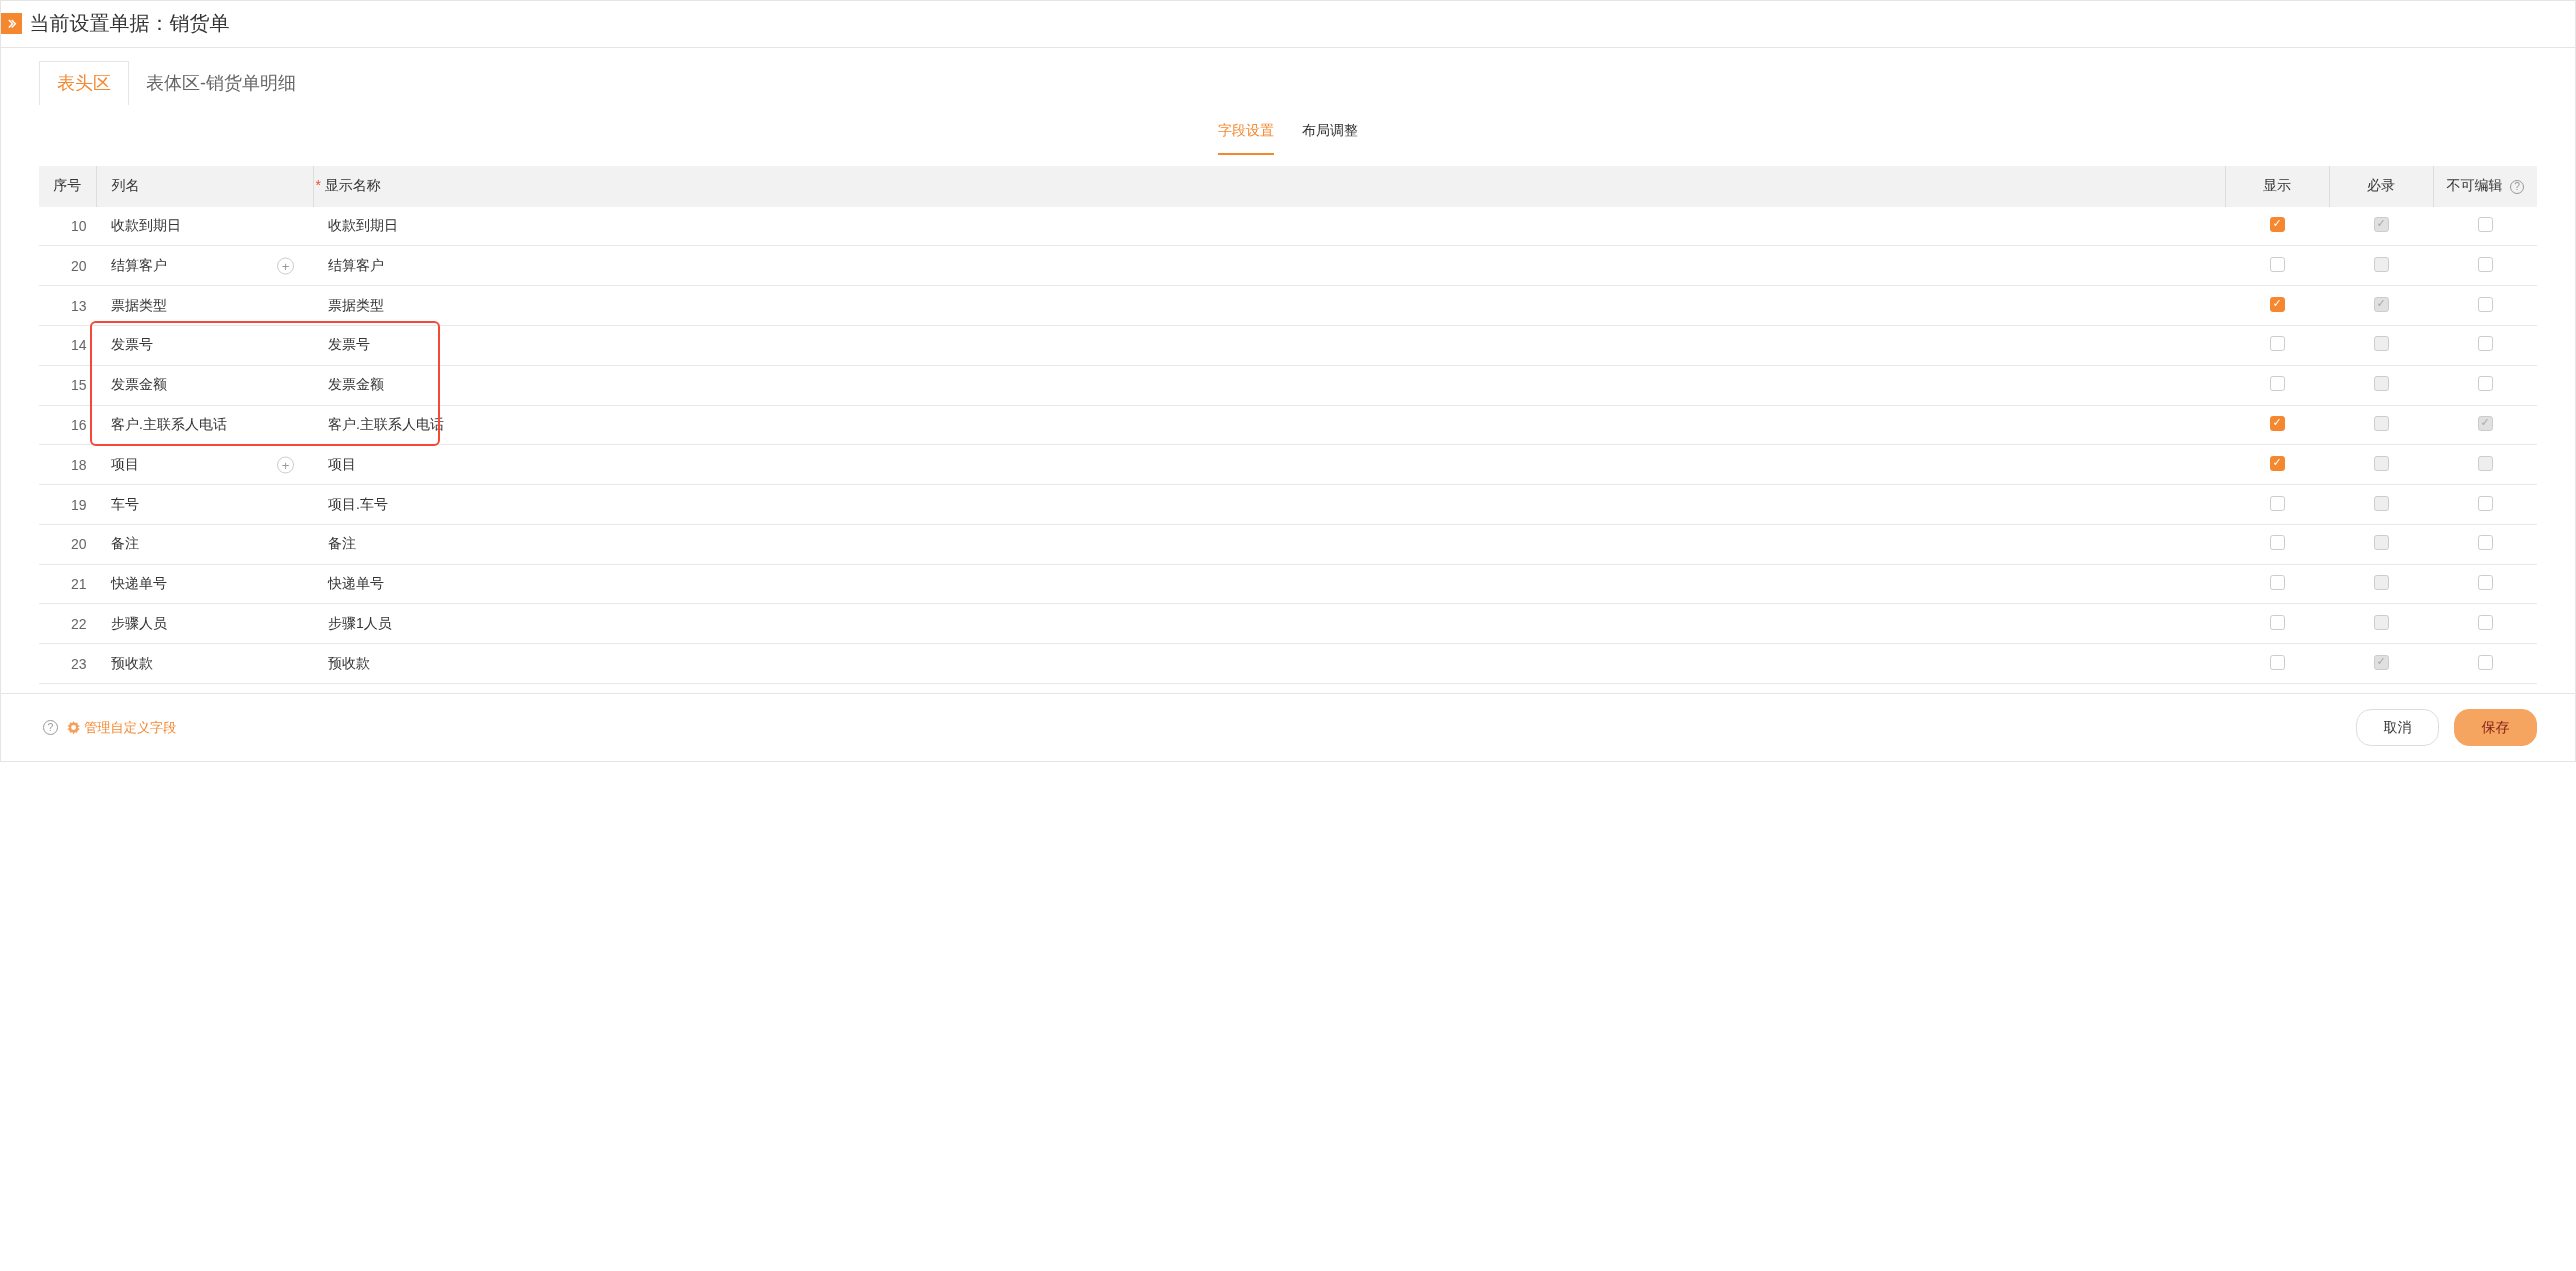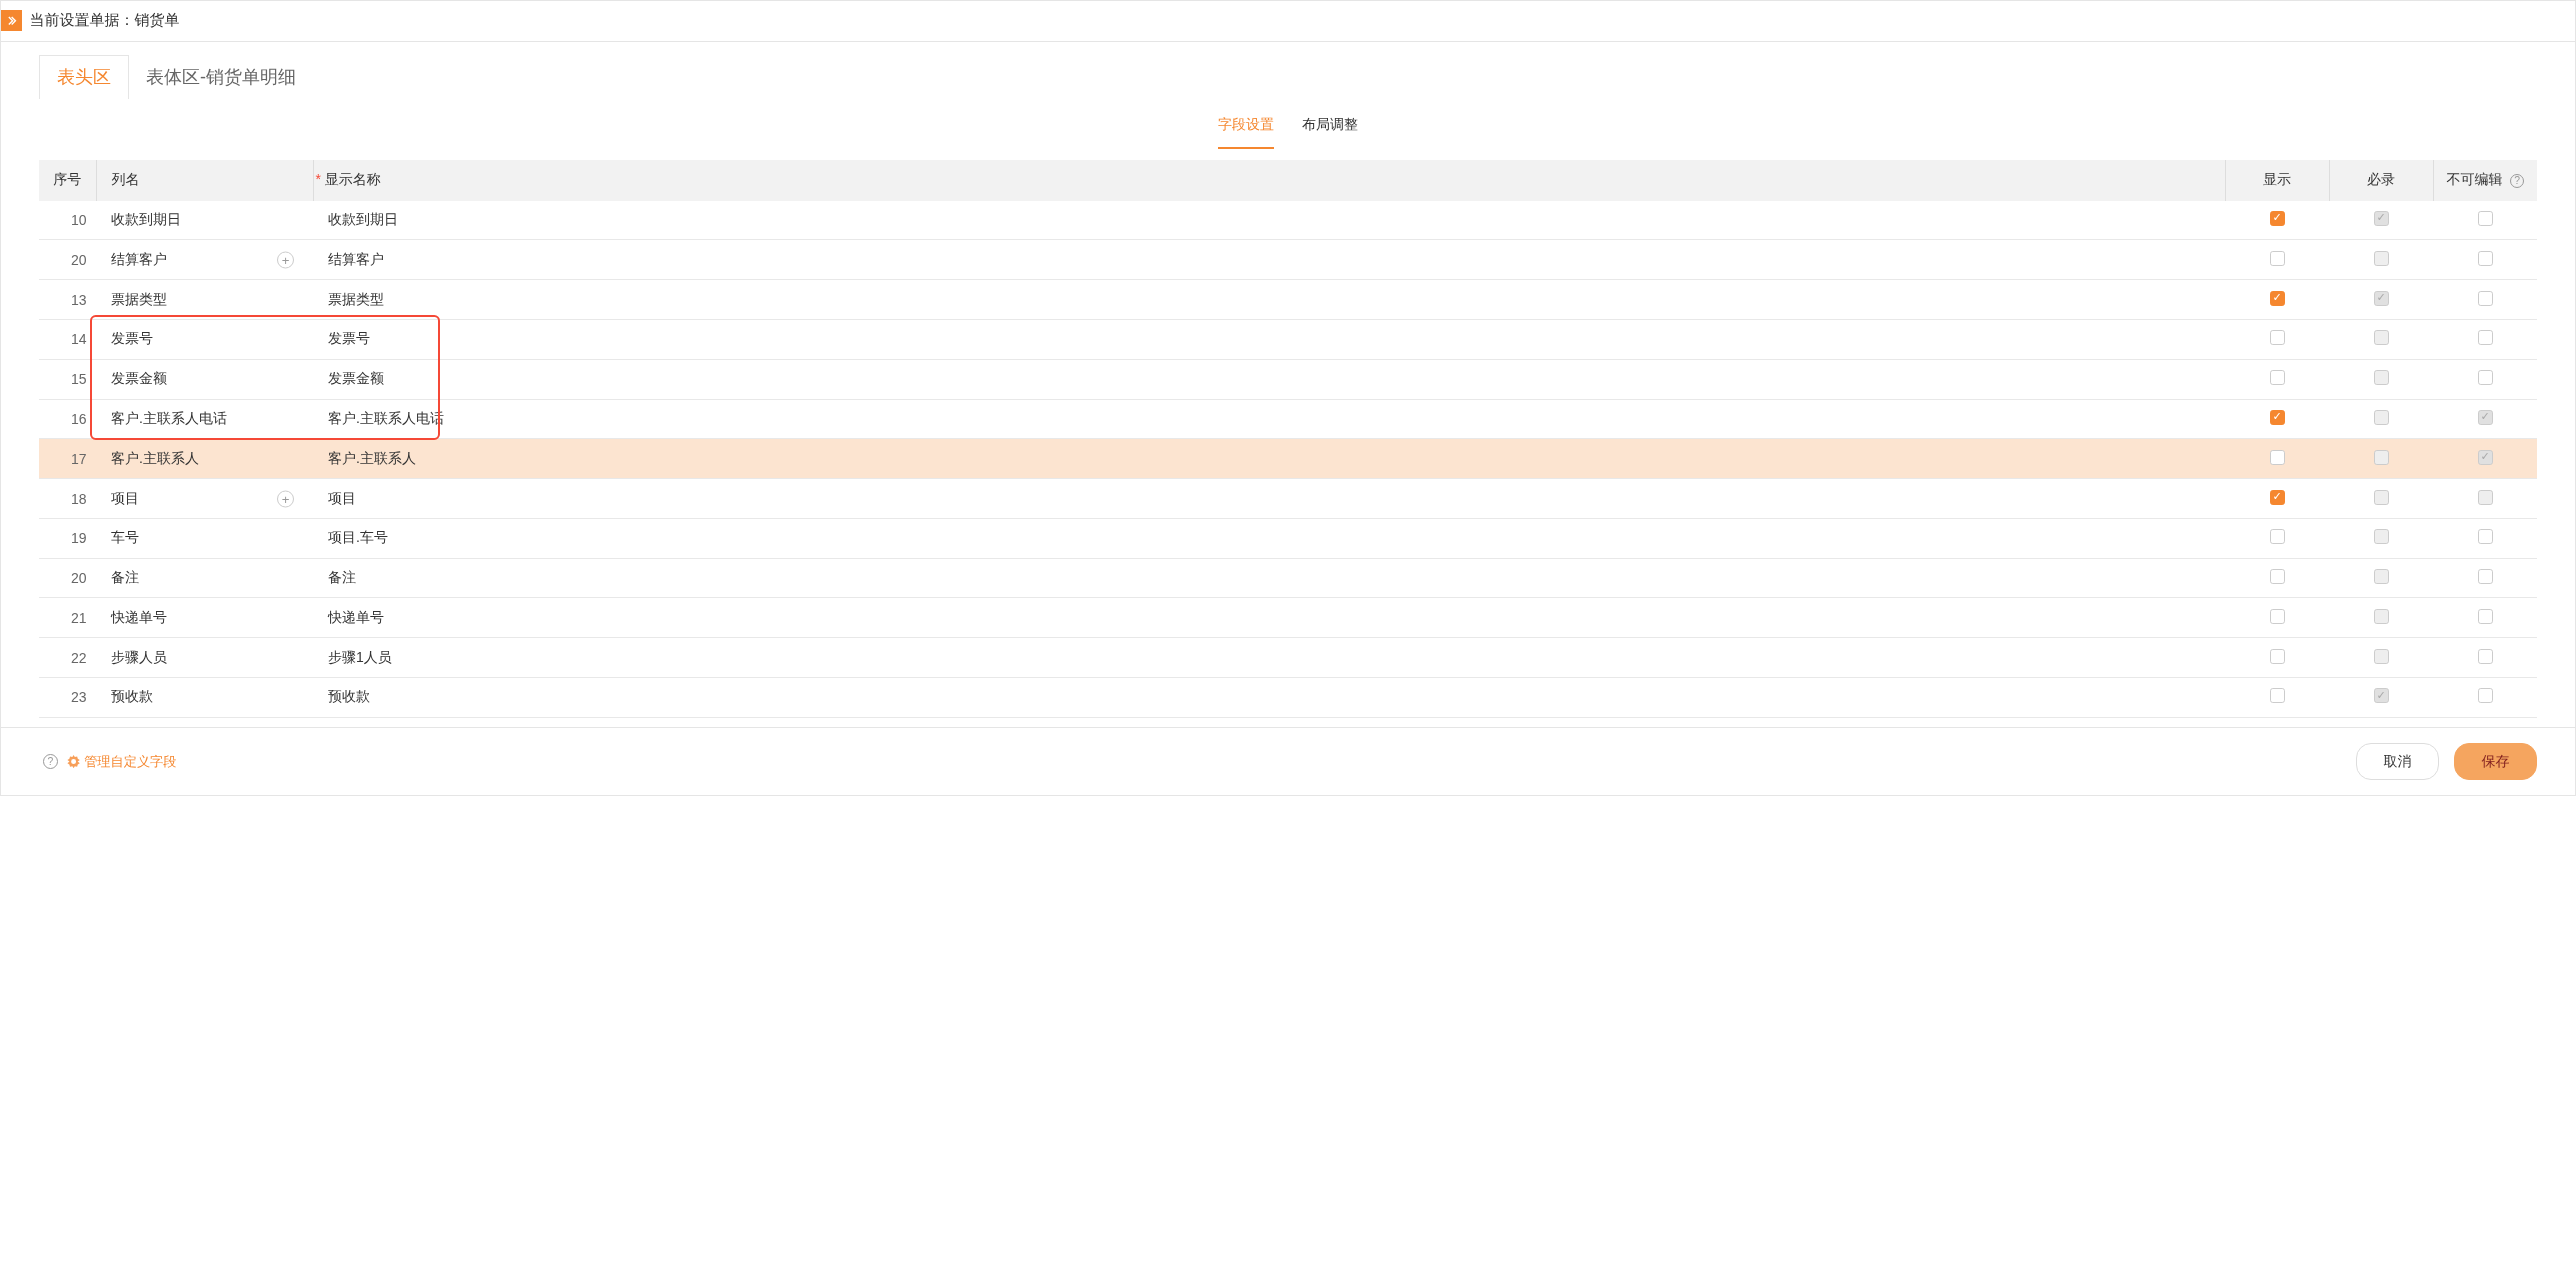--- a/index.html
+++ b/index.html
@@ -30,21 +30,21 @@
       background: #f5872f;
       display: flex;
       align-items: center;
       justify-content: center;
       color: white;
       font-size: 13.2px;
       margin-right: 7.6px;
       cursor: pointer;
     }
     .header-title {
-      font-size: 15px;
+      font-size: 20px;
       color: #333;
     }
     .tabs-row {
       display: flex;
       align-items: center;
       padding: 0 38px;
       margin-top: 13.2px;
     }
     .tab {
       padding: 9.4px 17px;
@@ -353,28 +353,20 @@
               <td class="col-check"><span class="checkbox"></span></td>
             </tr>
             <tr>
               <td class="col-seq">16</td>
               <td class="col-name">客户.主联系人电话</td>
               <td class="col-display">客户.主联系人电话</td>
               <td class="col-check"><span class="checkbox checked"></span></td>
               <td class="col-check"><span class="checkbox disabled"></span></td>
               <td class="col-check"><span class="checkbox checked disabled"></span></td>
             </tr>
-            <tr class="highlighted">
-              <td class="col-seq">17</td>
-              <td class="col-name">客户.主联系人</td>
-              <td class="col-display">客户.主联系人</td>
-              <td class="col-check"><span class="checkbox"></span></td>
-              <td class="col-check"><span class="checkbox disabled"></span></td>
-              <td class="col-check"><span class="checkbox checked disabled"></span></td>
-            </tr>
             <tr>
               <td class="col-seq">18</td>
               <td class="col-name">项目<span class="plus-btn">+</span></td>
               <td class="col-display">项目</td>
               <td class="col-check"><span class="checkbox checked"></span></td>
               <td class="col-check"><span class="checkbox disabled"></span></td>
               <td class="col-check"><span class="checkbox disabled"></span></td>
             </tr>
             <tr>
               <td class="col-seq">19</td>

